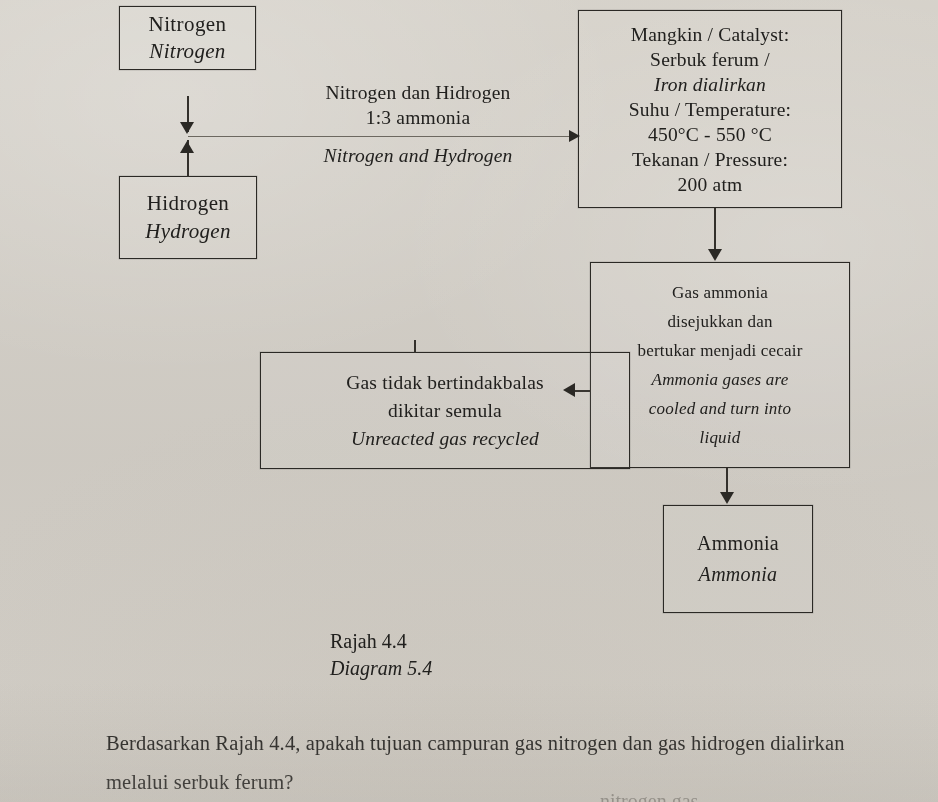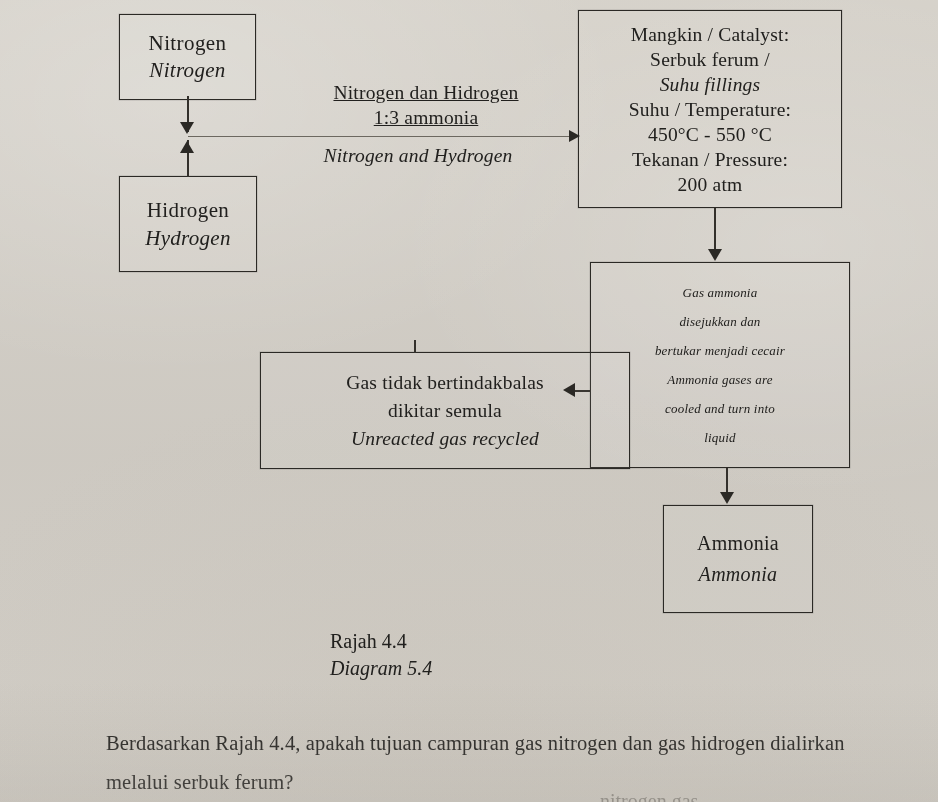--- a/index.html
+++ b/index.html
@@ -46,36 +46,36 @@
   }
   .line-my {
     font-family: "Liberation Serif", serif;
     font-style: normal;
   }
   .line-en {
     font-family: "Liberation Serif", serif;
     font-style: italic;
   }
   
-  #box-nitrogen   { left:119px; top:14px;  width:137px; height:86px;  }
-  #box-hidrogen   { left:119px; top:176px; width:138px; height:96px; }
+  #box-nitrogen   { left:119px; top:6px;  width:137px; height:64px;  }
+  #box-hidrogen   { left:119px; top:176px; width:138px; height:83px; }
   #box-catalyst   { left:578px; top:10px;  width:264px; height:198px; }
   #box-cooling    { left:590px; top:262px; width:260px; height:206px; }
   #box-recycled   { left:260px; top:352px; width:370px; height:117px; }
   #box-ammonia    { left:663px; top:505px; width:150px; height:108px;  }
 
   #box-nitrogen .line-my,
   #box-hidrogen .line-my { font-size: 21px; letter-spacing: 0.4px; }
   #box-nitrogen .line-en,
   #box-hidrogen .line-en { font-size: 21px; letter-spacing: 0.3px; }
   #box-nitrogen .line-my { margin-bottom: 2px; }
   #box-hidrogen .line-my { margin-bottom: 3px; }
 
   #box-catalyst div { font-size: 19.5px; line-height: 25px; letter-spacing: 0.2px; }
-  #box-cooling  div { font-size: 13px; line-height: 29px; letter-spacing: 0.2px; font-style: italic; }
+  #box-cooling  div { font-size: 17px; line-height: 29px; letter-spacing: 0.2px; }
   #box-recycled div { font-size: 19.5px; line-height: 28px; letter-spacing: 0.2px; }
   #box-ammonia  div { font-size: 20px; line-height: 31px; letter-spacing: 0.3px; }
 
   
   .vline {
     position: absolute;
     width: 1.6px;
     background: #33302b;
   }
   .hline {
@@ -110,21 +110,21 @@
     border-right: 12px solid #2b2925;
   }
 
   
   .feed-label {
     position: absolute;
     text-align: center;
     line-height: 25px;
     letter-spacing: 0.2px;
   }
-  #feed-my { left: 296px; top: 80px;  width: 260px; font-size: 19.5px; text-decoration: underline; }
+  #feed-my { left: 288px; top: 80px;  width: 260px; font-size: 19.5px; }
   #feed-en { left: 288px; top: 143px; width: 260px; font-size: 19.5px; }
 
   
   #caption {
     position: absolute;
     left: 330px;
     top: 628px;
     width: 300px;
   }
   #caption .line-my { font-size: 20px; line-height: 27px; }
@@ -172,21 +172,21 @@
   </div>
 
   <div class="box" id="box-hidrogen">
     <div class="line-my">Hidrogen</div>
     <div class="line-en">Hydrogen</div>
   </div>
 
   <div class="box" id="box-catalyst">
     <div>Mangkin / Catalyst:</div>
     <div>Serbuk ferum /</div>
-    <div class="line-en">Suhu fillings</div>
+    <div class="line-en">Iron dialirkan</div>
     <div>Suhu / Temperature:</div>
     <div>450°C - 550 °C</div>
     <div>Tekanan / Pressure:</div>
     <div>200 atm</div>
   </div>
 
   <div class="box" id="box-cooling">
     <div>Gas ammonia</div>
     <div>disejukkan dan</div>
     <div>bertukar menjadi cecair</div>

